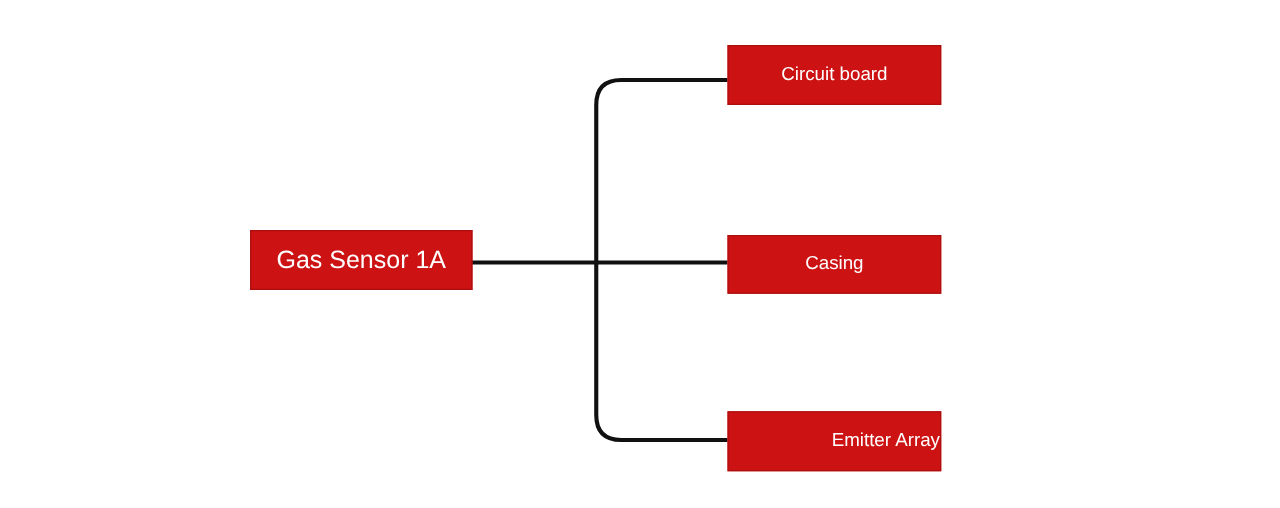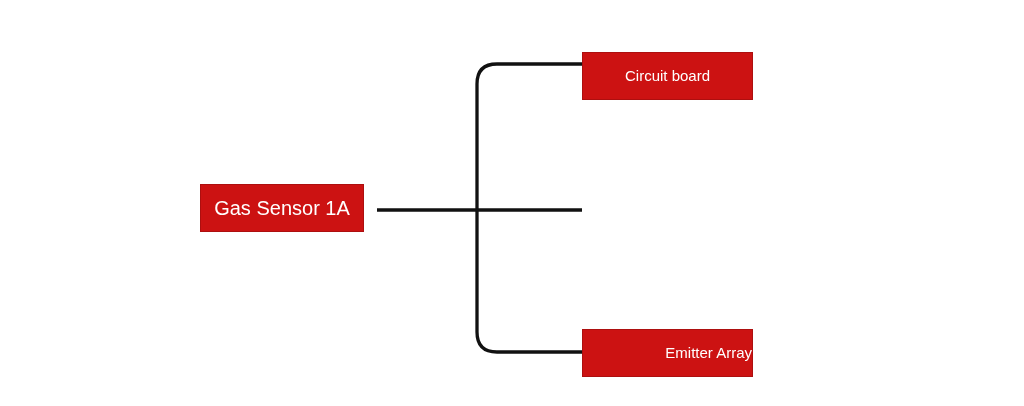--- a/index.html
+++ b/index.html
@@ -29,29 +29,29 @@
     justify-content: center;
     box-sizing: border-box;
     background: var(--box-fill, #cc1212);
     border: 1px solid var(--box-border, #ad0f0f);
     color: var(--box-text, #ffffff);
     text-align: center;
     line-height: 1.1;
   }
   .node-root {
     left: 200px; top: 184px;
-    width: 164px; height: 48px;
+    width: 178px; height: 48px;
     font-size: 20px;
   }
   .node-child {
     left: 582px;
     width: 171px;
     font-size: 15px;
   }
-  .node-child-0 { top: 52px;  height: 48px; }
+  .node-child-0 { top: 36px;  height: 48px; }
   .node-child-1 { top: 188px; height: 47px; }
   .node-child-2 { top: 329px; height: 48px; justify-content: flex-end; }
 </style>
 </head>
 <body>
 
 <div class="canvas">
 
   <svg class="connectors" width="1024" height="406" viewBox="0 0 1024 406" aria-hidden="true">
     <path class="connector" d="M 582 64 L 497 64 Q 477 64 477 84 L 477 332 Q 477 352 497 352 L 582 352"></path>
@@ -59,18 +59,21 @@
   </svg>
 
   <div class="node node-root">
     <span>Gas Sensor 1A</span>
   </div>
 
   <div class="node node-child node-child-0">
     <span>Circuit board</span>
   </div>
 
+  <div class="node node-child node-child-1">
+    <span>Casing</span>
+  </div>
 
   <div class="node node-child node-child-2">
     <span>Emitter Array</span>
   </div>
 
 </div>
 
 </body></html>

